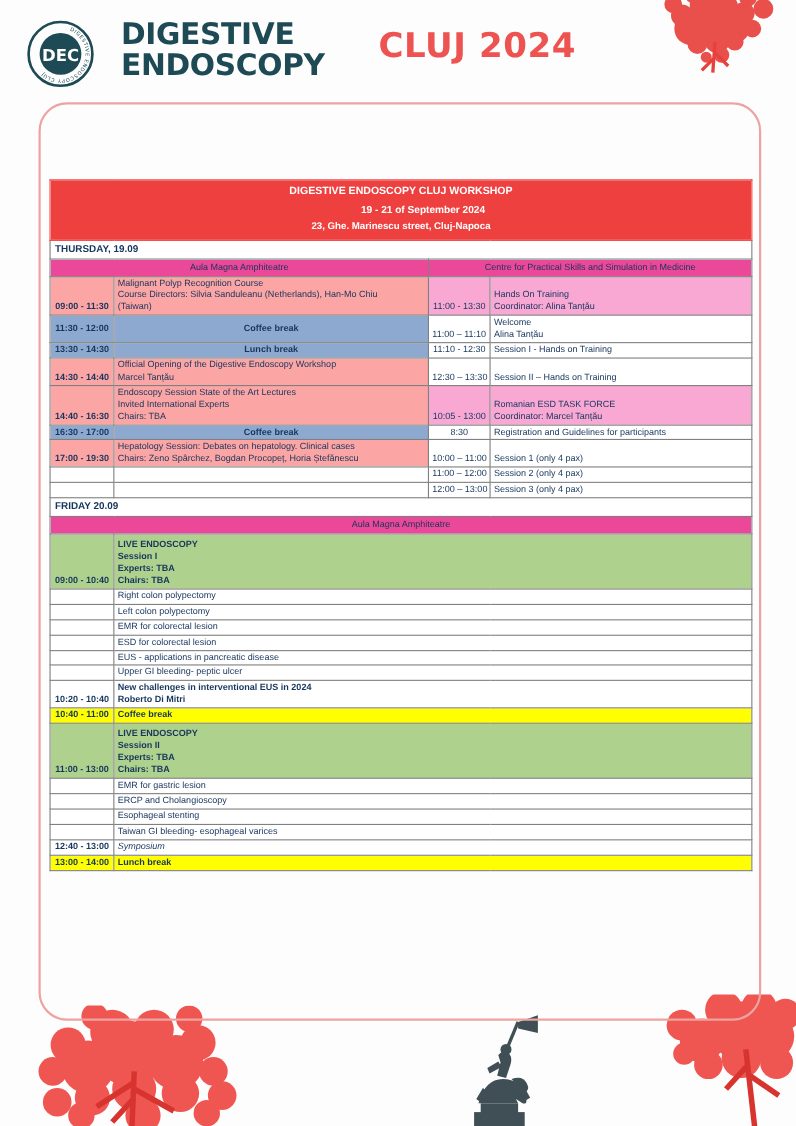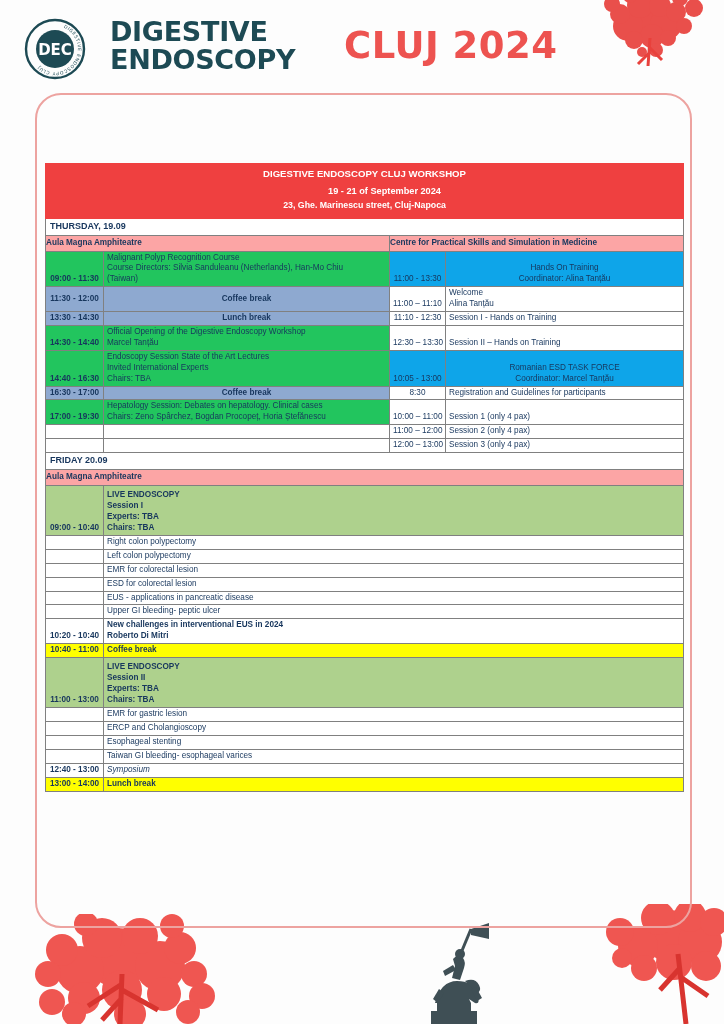--- a/index.html
+++ b/index.html
@@ -23,21 +23,21 @@
   #logo-mark { position: absolute; left: 24px; top: 18px; width: 62px; height: 62px; }
   #brand-name {
     position: absolute; left: 110px; top: 18px;
     font-size: 27px; font-weight: bold; line-height: 1.04;
     letter-spacing: -0.3px; color: #1d4a54;
     font-family: "DejaVu Sans", sans-serif;
   }
   #brand-name span { display: block; }
   #edition-title {
     position: absolute; left: 344px; top: 24px;
-    font-size: 37px; font-weight: bold; letter-spacing: 0.5px;
+    font-size: 31px; font-weight: bold; letter-spacing: 0.5px;
     color: #ed5350; font-family: "DejaVu Sans", sans-serif;
   }
 
   
   #page-frame {
     position: absolute; left: 35px; top: 93px;
     width: 657px; height: 835px;
     border: 2.5px solid #eda3a0; border-radius: 26px;
   }
 
@@ -67,27 +67,27 @@
     text-align: center; font-weight: bold;
     border-color: #ef4040 !important;
     padding: 4px 0 6px 0 !important; vertical-align: middle !important;
   }
   .banner .l1 { font-size: 9.6px; margin-bottom: 4px; }
   .banner .l2 { font-size: 9.2px; margin-bottom: 3px; padding-left: 40px; }
   .banner .l3 { font-size: 8.8px; }
 
   .daybar { font-weight: bold; font-size: 9px; padding: 2px 4px !important;
             vertical-align: middle !important; background: #ffffff; }
-  .venue  { font-weight: bold; background: #fca5a5;
+  .venue  { text-align: center; font-weight: normal; background: #ec4899;
             vertical-align: middle !important; padding: 2px 0 !important; }
 
   
-  .fill-grey  { background: #22c55e; }
+  .fill-grey  { background: #fca5a5; }
   .fill-blue  { background: #8ea9d0; }
-  .fill-cyan  { background: #0ea5e9; text-align: center; }
+  .fill-cyan  { background: #f9a8d4; }
   .fill-green { background: #aed18d; }
   .fill-yellow{ background: #ffff00; }
   .fill-white { background: #ffffff; }
 
   .ctr { text-align: center; }
   .b   { font-weight: bold; }
   .it  { font-style: italic; }
   .mid { vertical-align: middle !important; }
 </style>
 </head>

